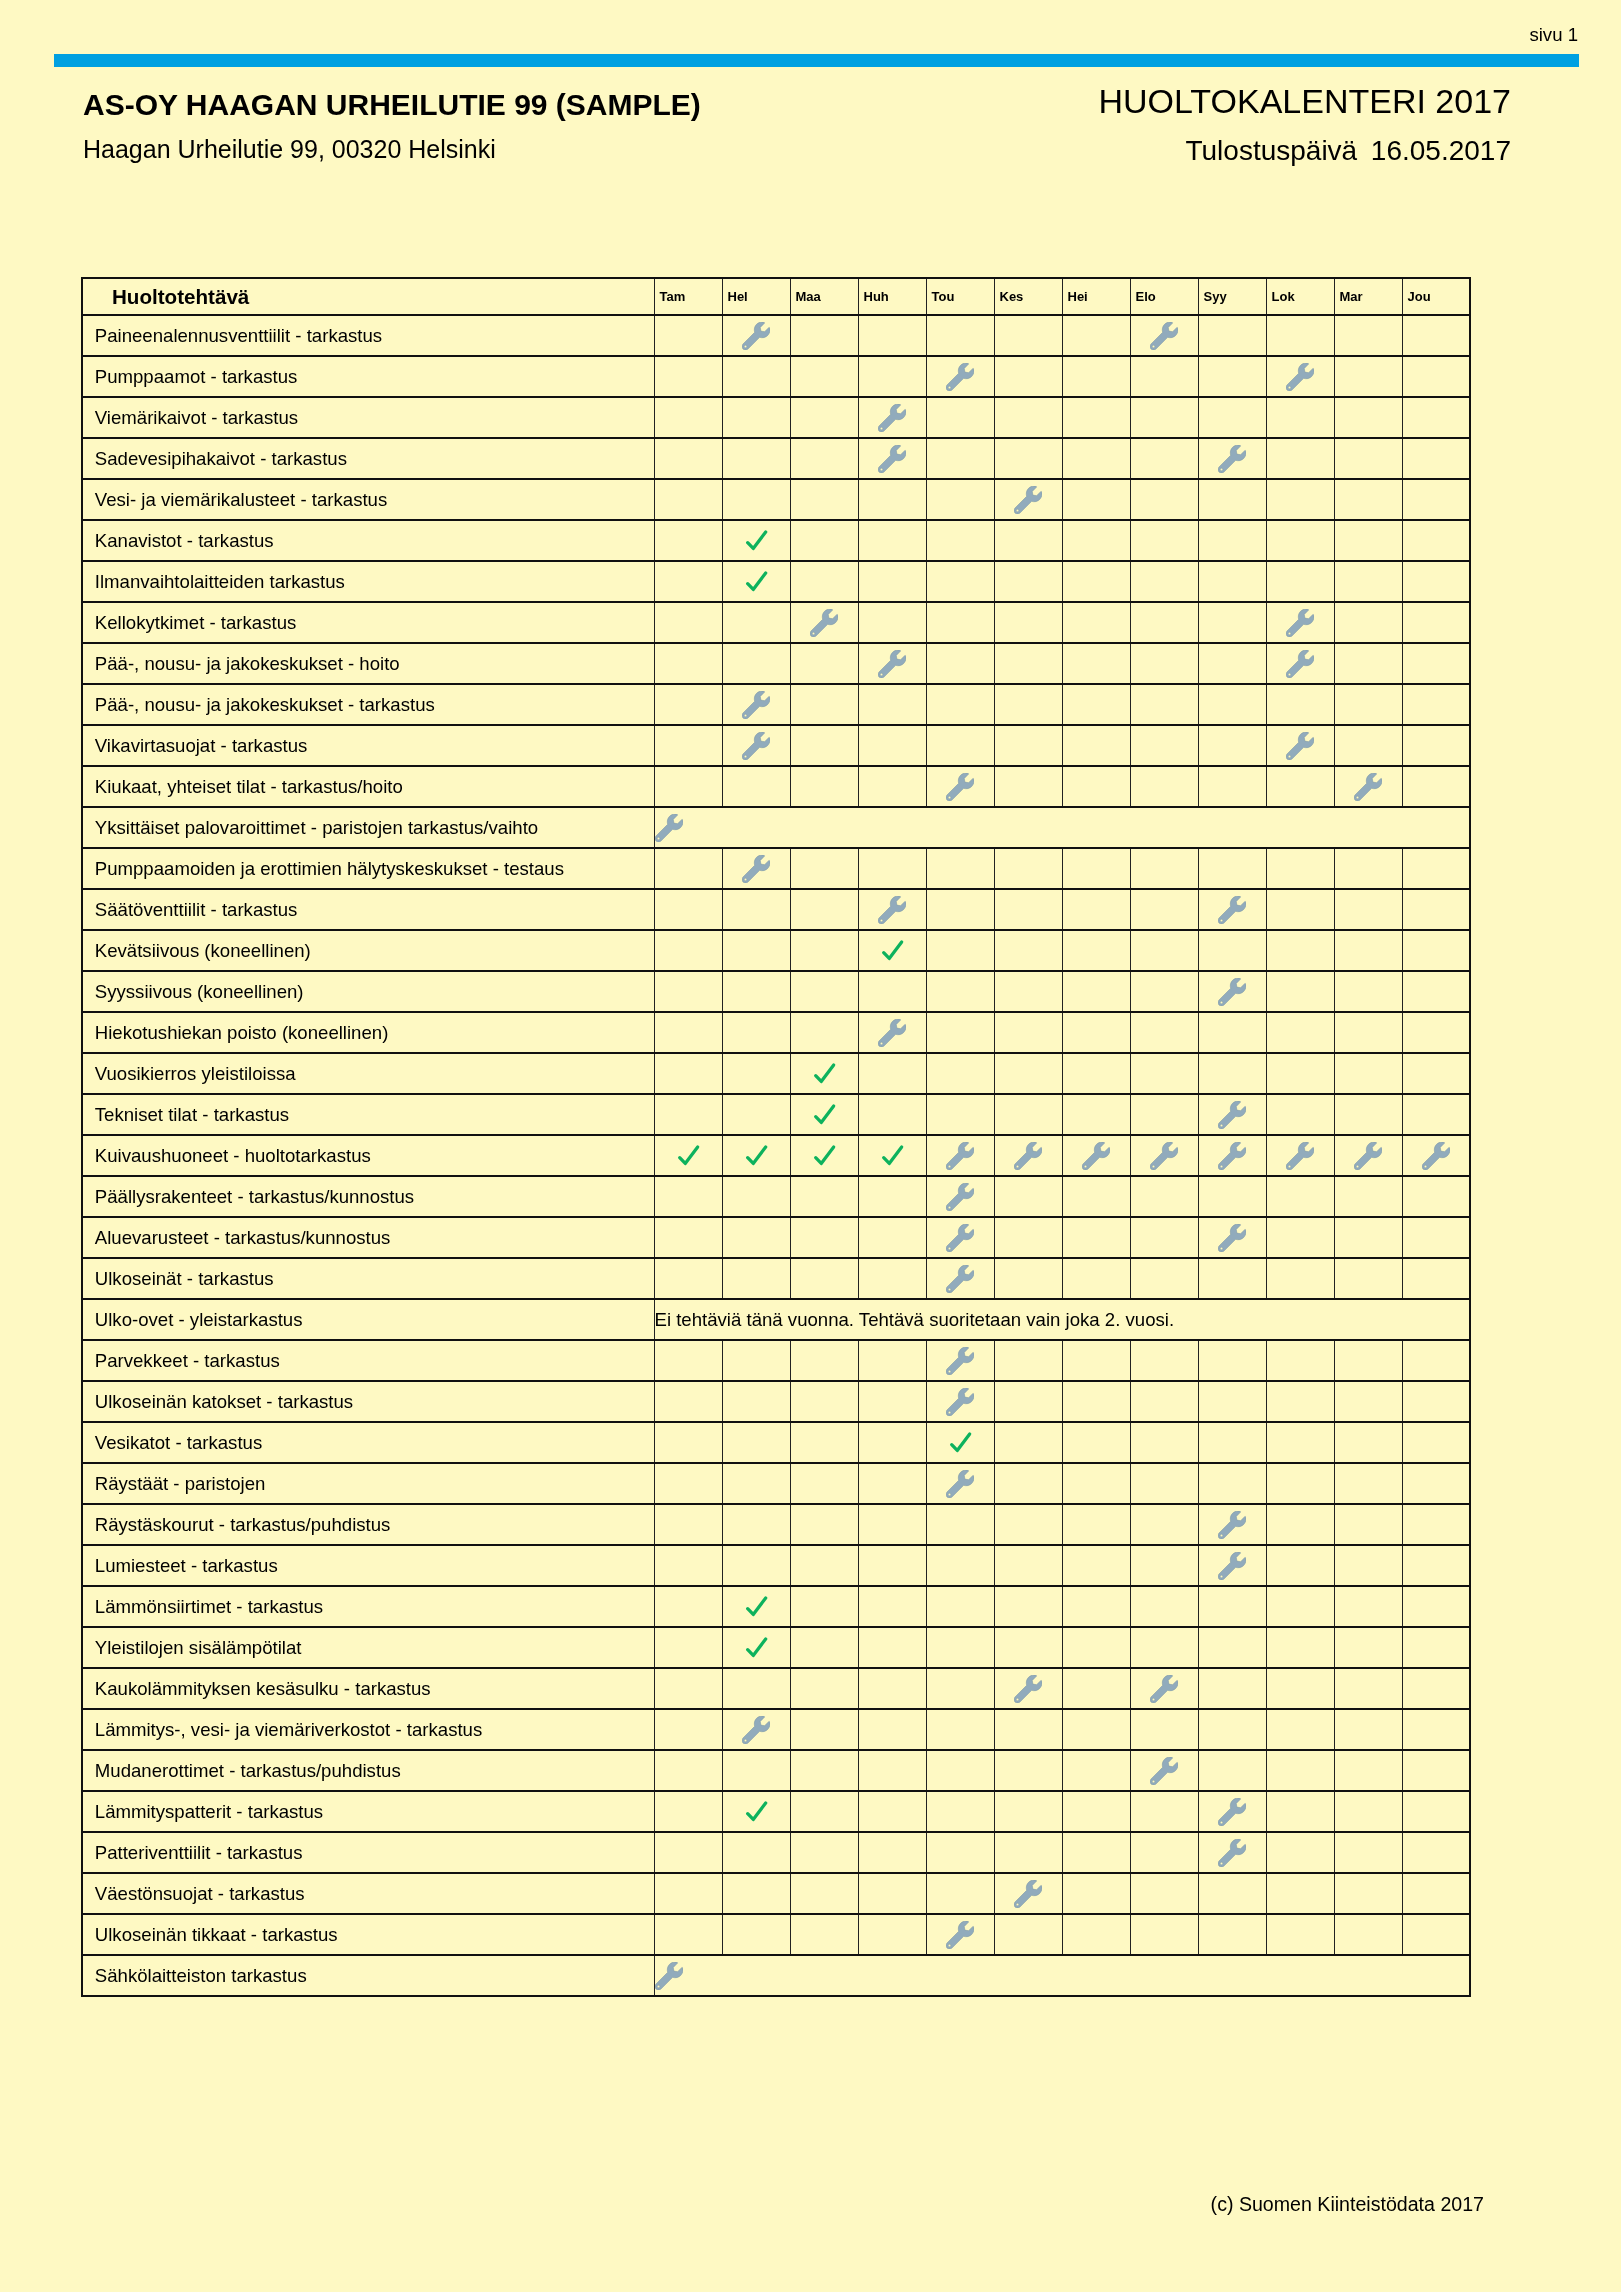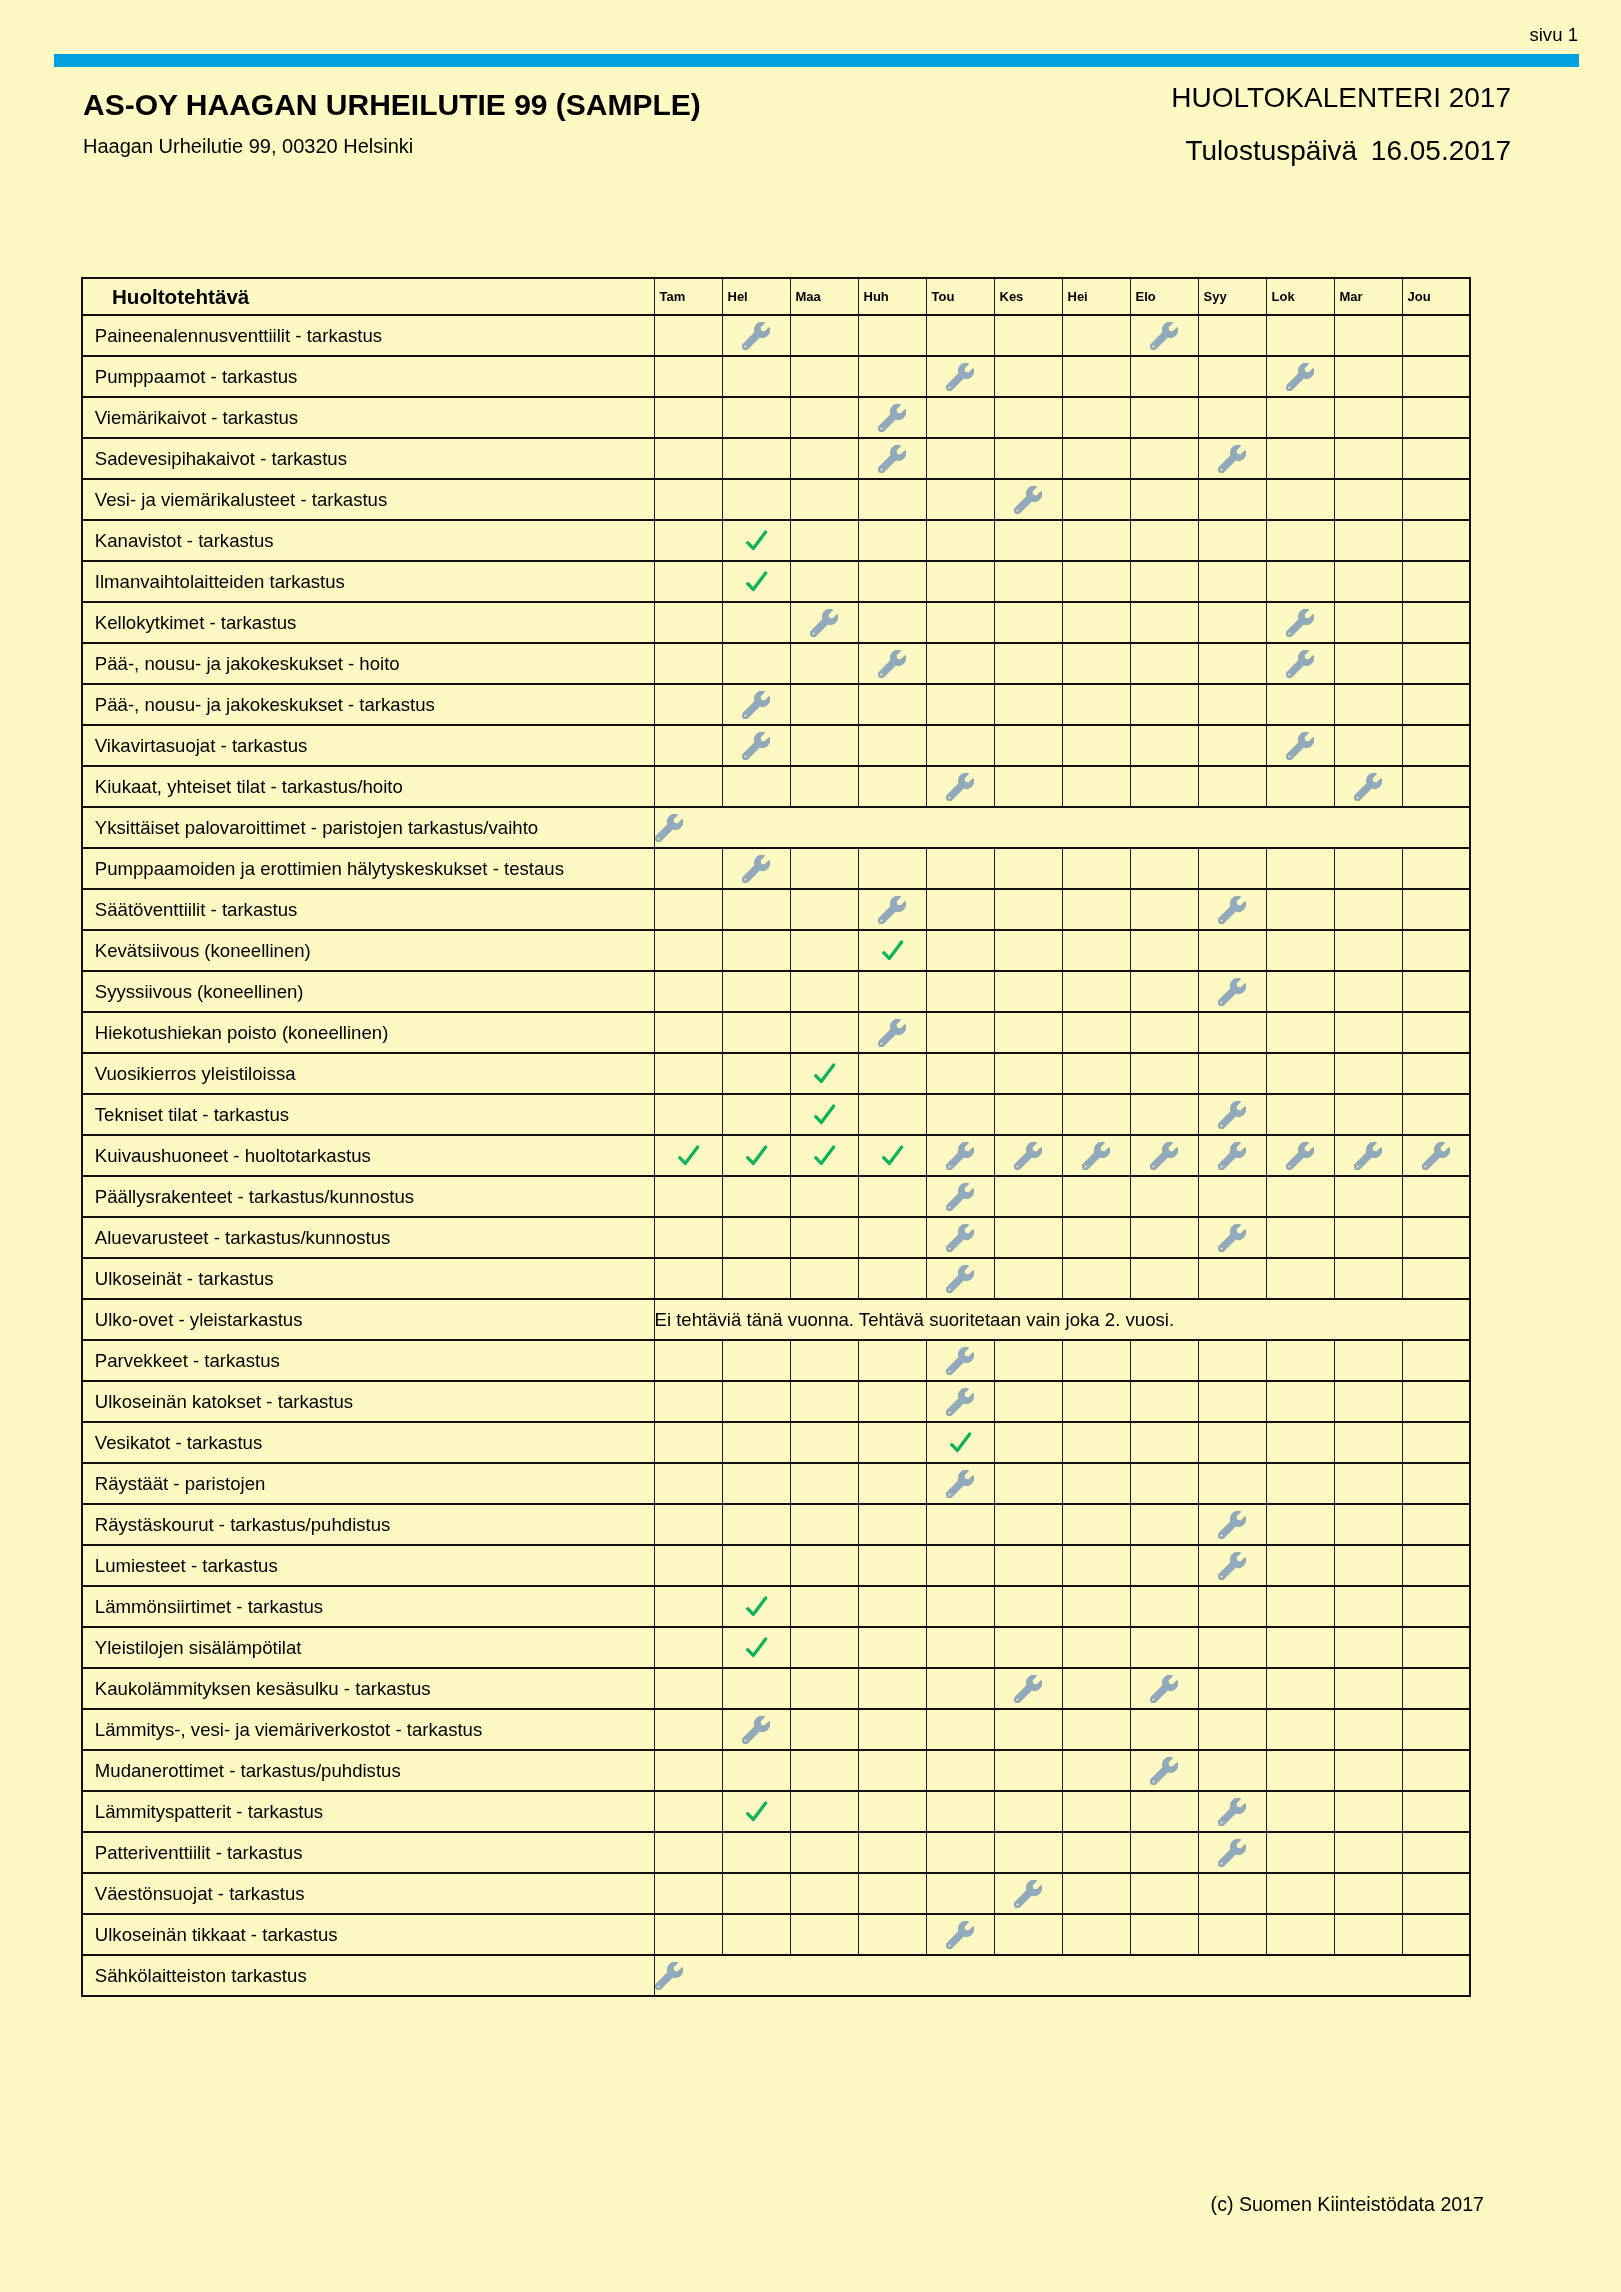--- a/index.html
+++ b/index.html
@@ -9,22 +9,22 @@
     font-family:"Liberation Sans", sans-serif;
     color:#000;
   }
   .page { position:relative; width:1621px; height:2293px; background:#fef9c3; overflow:hidden; }
 
   .sivu { position:absolute; top:23.5px; right:43px; font-size:18.6px; }
 
   .topbar { position:absolute; left:54px; top:54px; width:1525px; height:12.7px; background:#00a0e1; }
 
   .company  { position:absolute; left:83px;  top:88px;  font-size:30px; font-weight:bold; white-space:nowrap; }
-  .doctitle { position:absolute; right:110px; top:82px;  font-size:28px; white-space:nowrap; }
-  .address  { position:absolute; left:83px;  top:135px; font-size:20px; white-space:nowrap; }
+  .doctitle { position:absolute; right:110px; top:82px;  font-size:34px; white-space:nowrap; }
+  .address  { position:absolute; left:83px;  top:135px; font-size:25px; white-space:nowrap; }
   .printdate{ position:absolute; right:110px; top:135px; font-size:28px; white-space:nowrap; }
   .printdate .date { margin-left:13.7px; }
 
   table.cal {
     position:absolute; left:81px; top:277px;
     width:1390px;
     border-collapse:collapse; table-layout:fixed;
     border:2.9px solid #111;
   }
   .cal th, .cal td {

